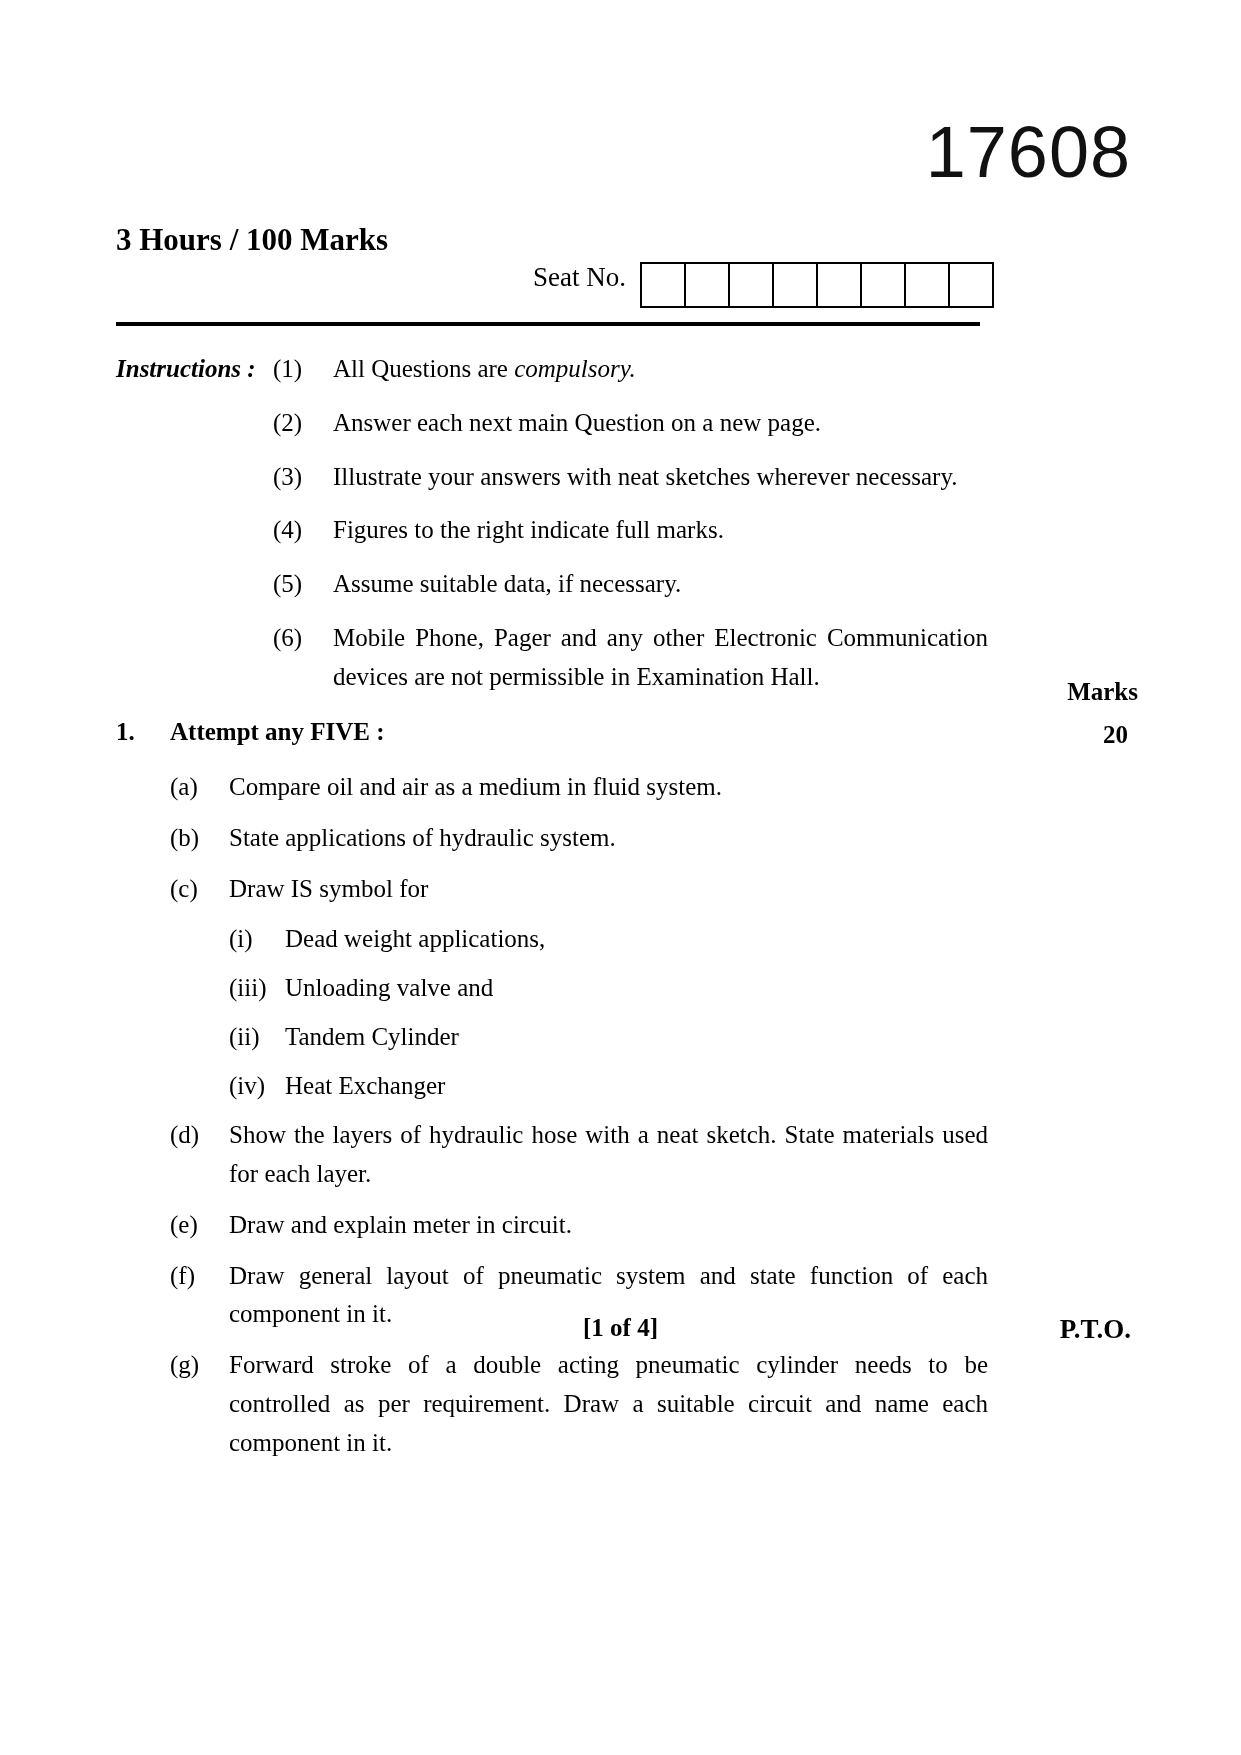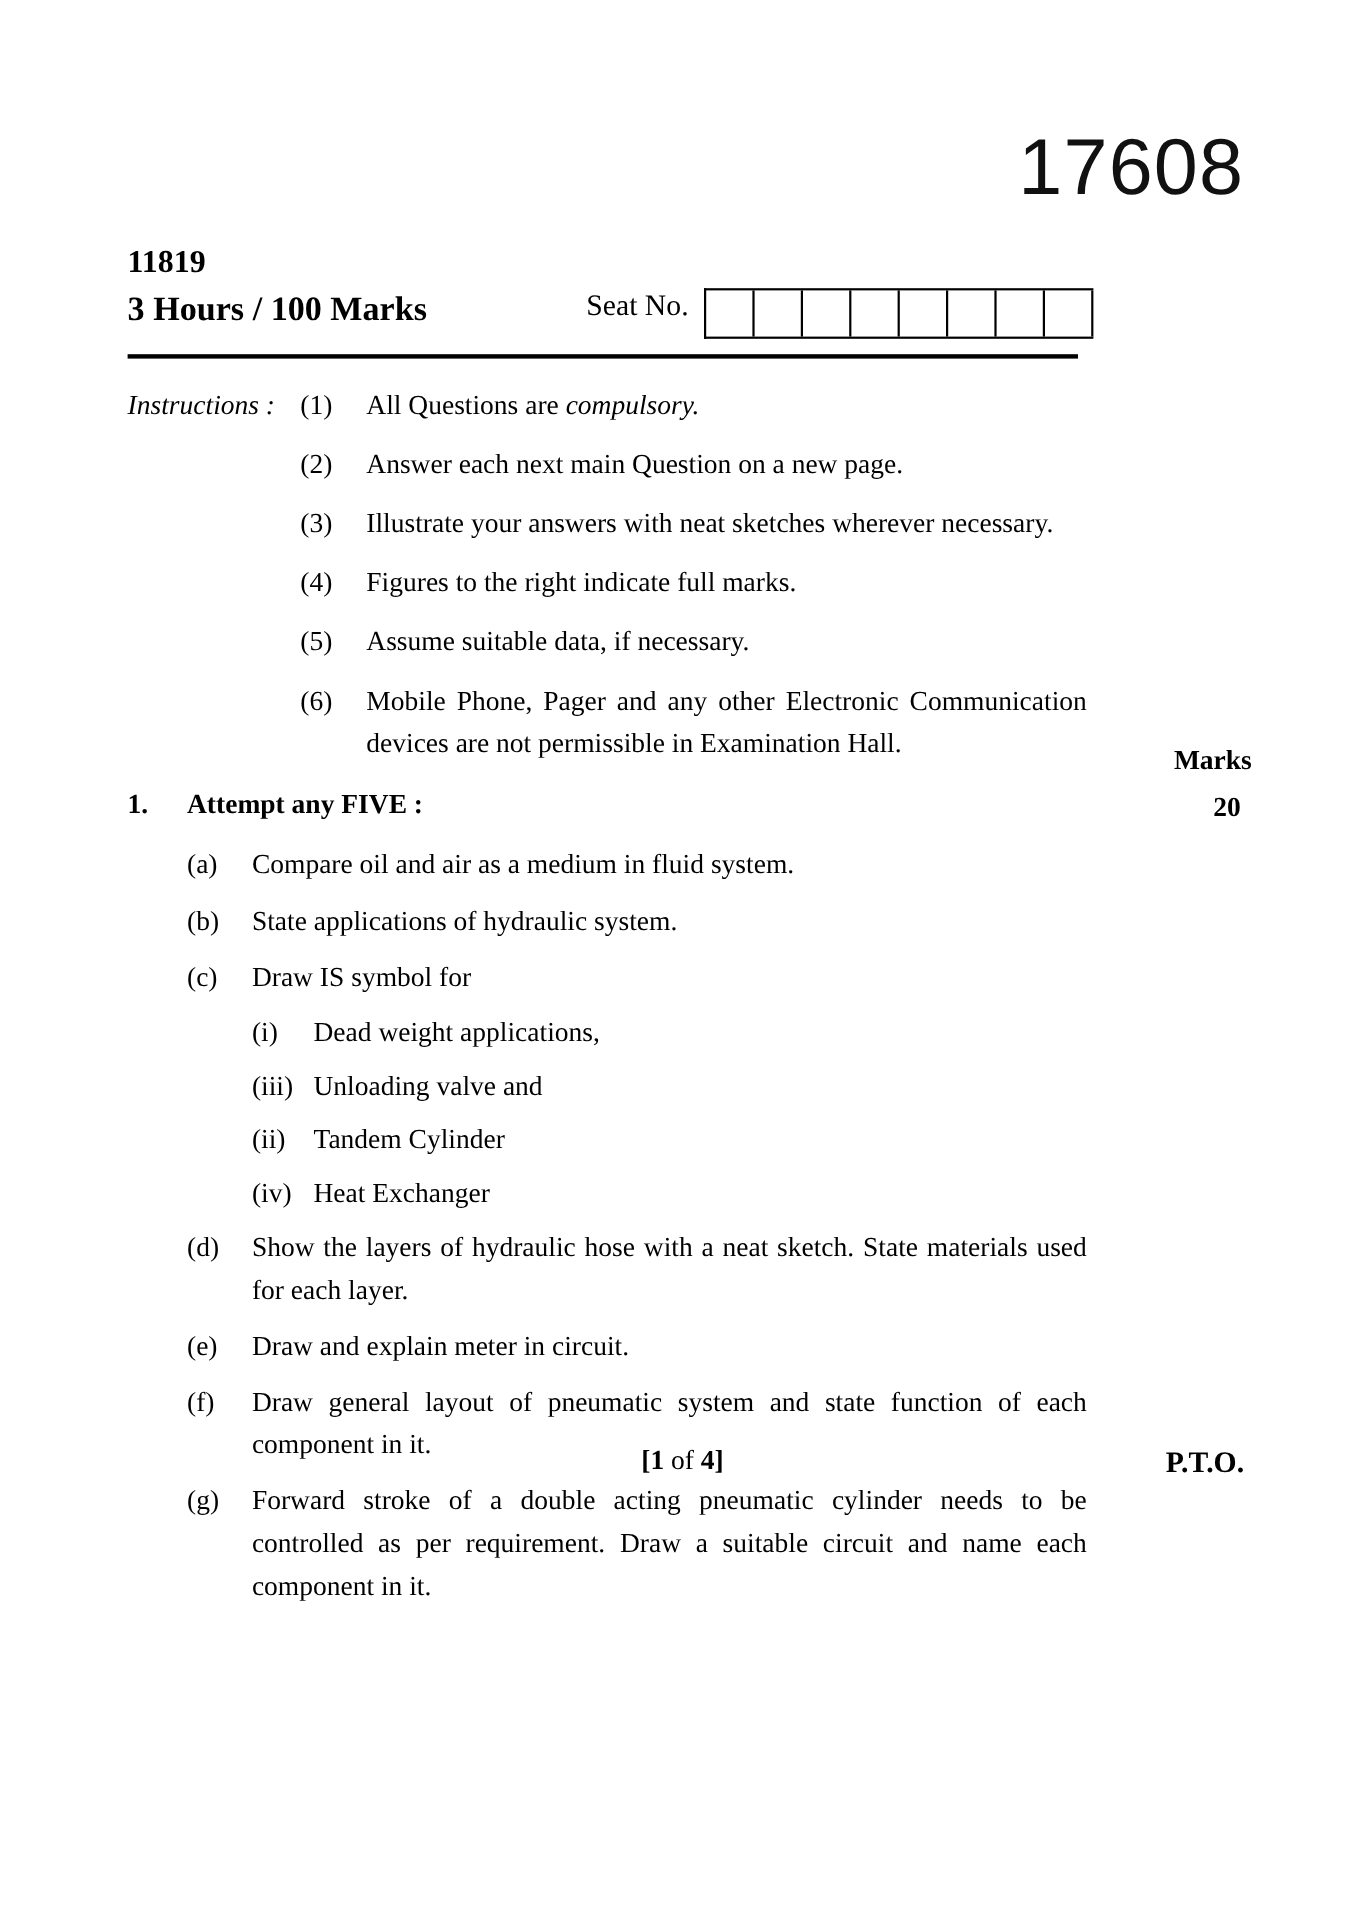--- a/index.html
+++ b/index.html
@@ -80,21 +80,21 @@
   .instructions {
     position: absolute;
     left: 116px;
     top: 350px;
     width: 872px;
   }
   .instr-title {
     position: absolute;
     left: 0;
     top: 5px;
-    font-weight: normal;
+    font-weight: bold;
     font-style: italic;
     font-size: 25px;
     white-space: nowrap;
   }
   .instr-list {
     margin-left: 157px;
   }
   .instr-row {
     display: flex;
     align-items: flex-start;
@@ -189,38 +189,37 @@
   
   .footer-page {
     position: absolute;
     left: 0;
     right: 0;
     top: 1314px;
     text-align: center;
     font-size: 25px;
   }
   .footer-page .fp-b { font-weight: bold; }
-  .footer-page .fp-n { font-weight: normal; }
+  .footer-page .fp-n { font-weight: bold; }
   .footer-pto {
     position: absolute;
     right: 110px;
     top: 1314px;
     font-weight: bold;
     font-size: 27px;
   }
 </style>
 </head>
 <body>
 
 <div class="page">
 
   <div class="paper-code">17608</div>
 
   <div class="header-left">
-    <div class="hl-code">11819</div>
     <div class="hl-dur">3 Hours / 100 Marks</div>
   </div>
 
   <div class="seat-wrap">
     <span class="seat-label">Seat No.</span>
     <span class="seat-grid">
       <span class="seat-cell"></span>
       <span class="seat-cell"></span>
       <span class="seat-cell"></span>
       <span class="seat-cell"></span>

